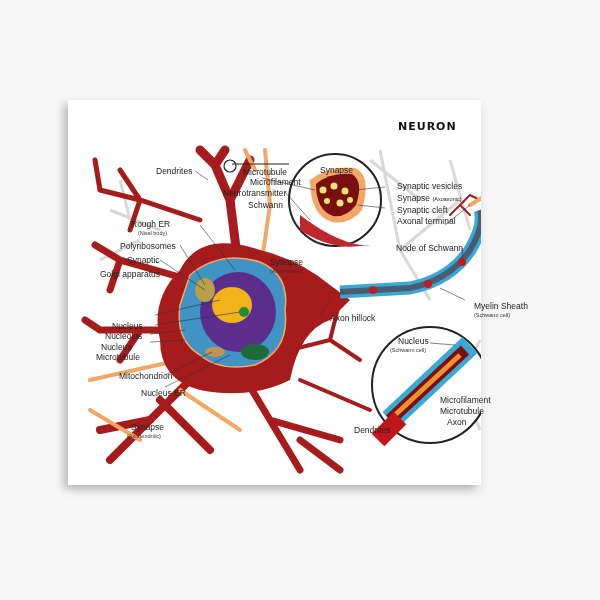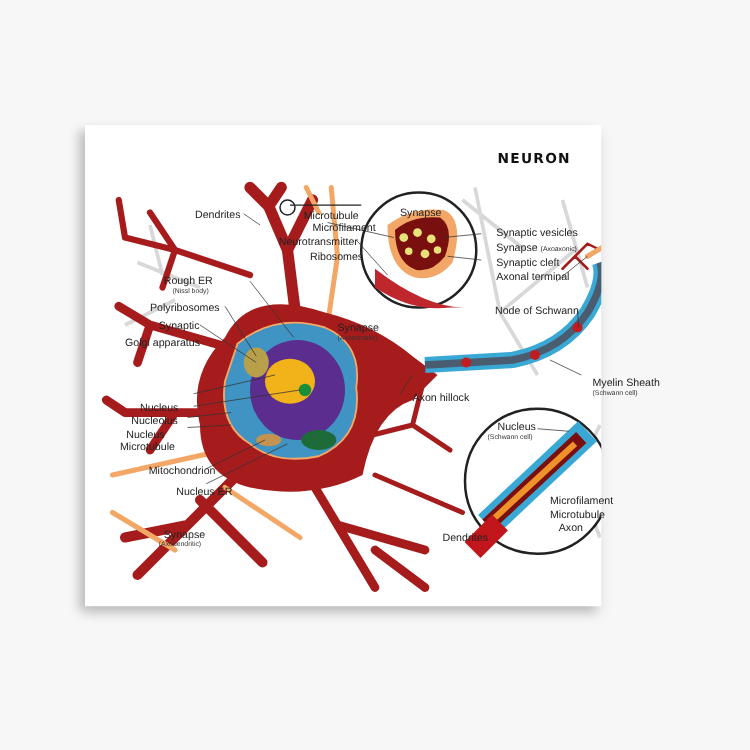--- a/index.html
+++ b/index.html
@@ -103,21 +103,21 @@
   </svg>
 
 </div>
 
 <div class="title">NEURON</div>
 
 <div class="lbl" style="left:156px;top:167px">Dendrites</div>
 <div class="lbl r" style="left:243px;top:168px">Microtubule</div>
 <div class="lbl r" style="left:250px;top:178px">Microfilament</div>
 <div class="lbl r" style="left:223px;top:189px">Neurotransmitter</div>
-<div class="lbl r" style="left:248px;top:201px">Ribosomes</div>
+<div class="lbl r" style="left:248px;top:201px">Schwann</div>
 <div class="lbl" style="left:320px;top:166px">Synapse</div>
 
 <div class="lbl" style="left:397px;top:182px">Synaptic vesicles</div>
 <div class="lbl" style="left:397px;top:194px"><span>Synapse</span> <span style="font-size:5.5px">(Axoaxonic)</span></div>
 <div class="lbl" style="left:397px;top:206px">Synaptic cleft</div>
 <div class="lbl" style="left:397px;top:217px">Axonal terminal</div>
 
 <div class="lbl" style="left:131px;top:220px">Rough ER</div>
 <div class="sub" style="left:138px;top:230px">(Nissl body)</div>
 <div class="lbl" style="left:120px;top:242px">Polyribosomes</div>

